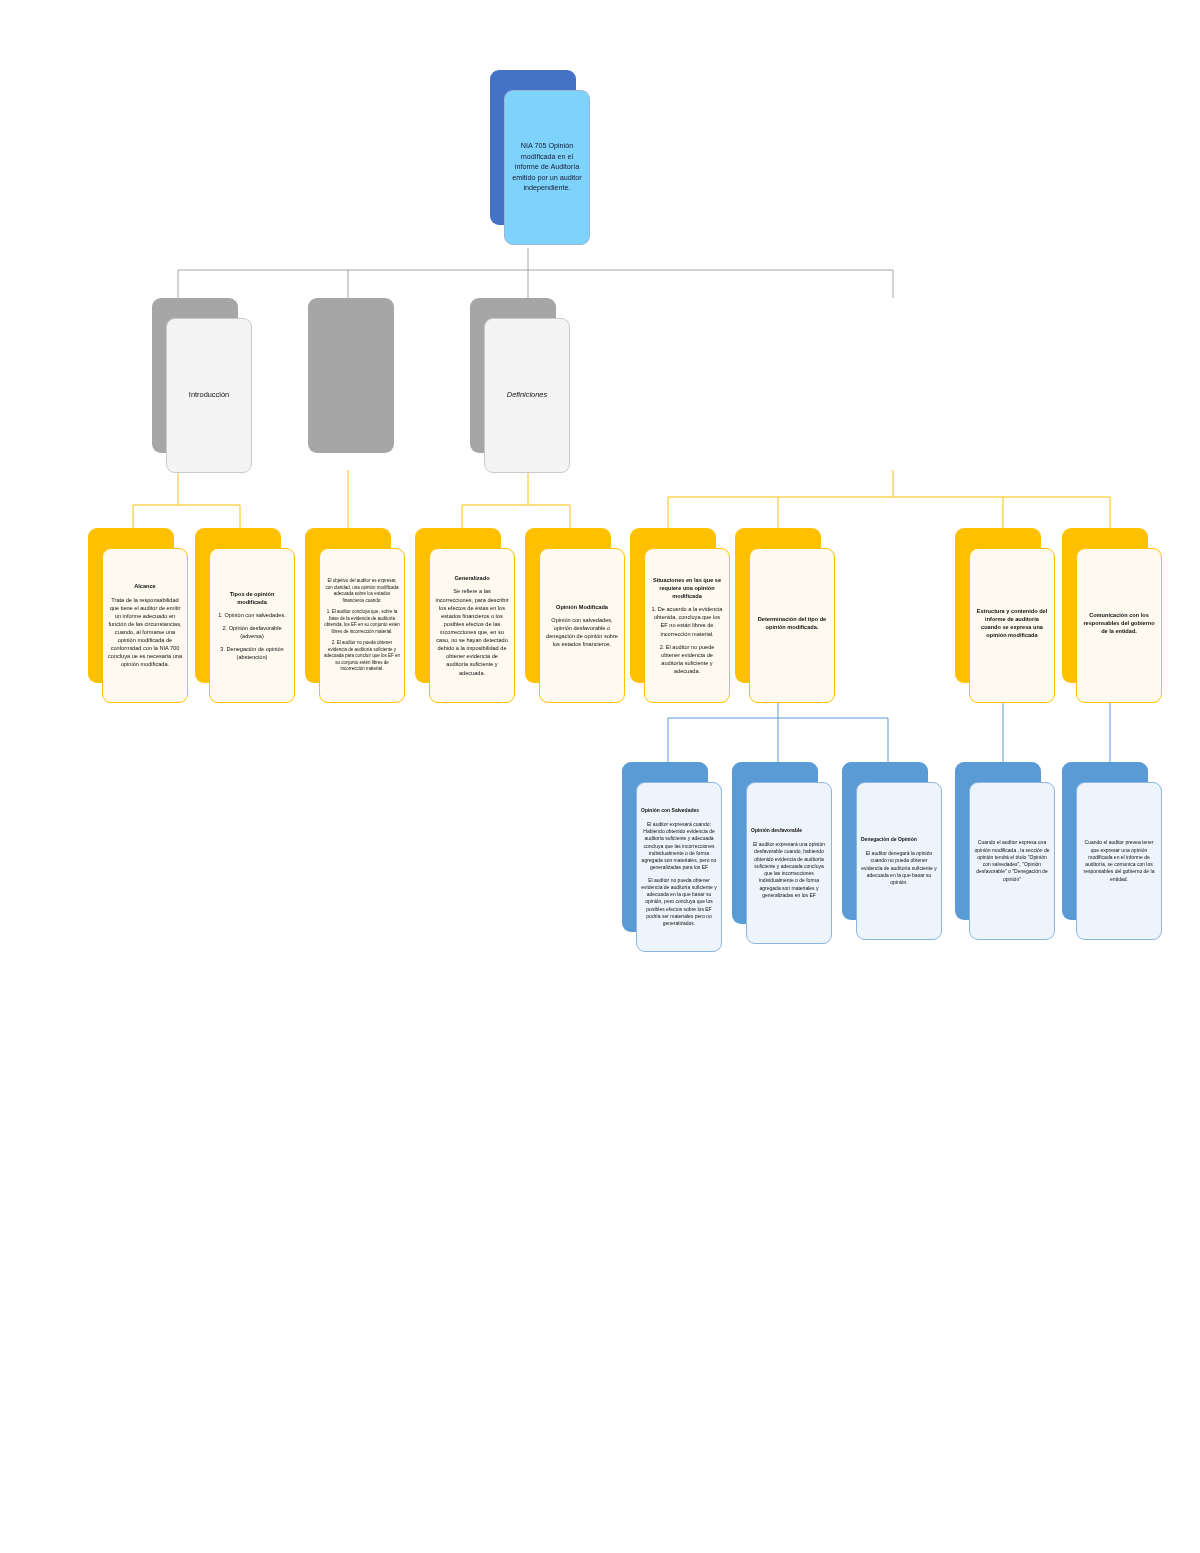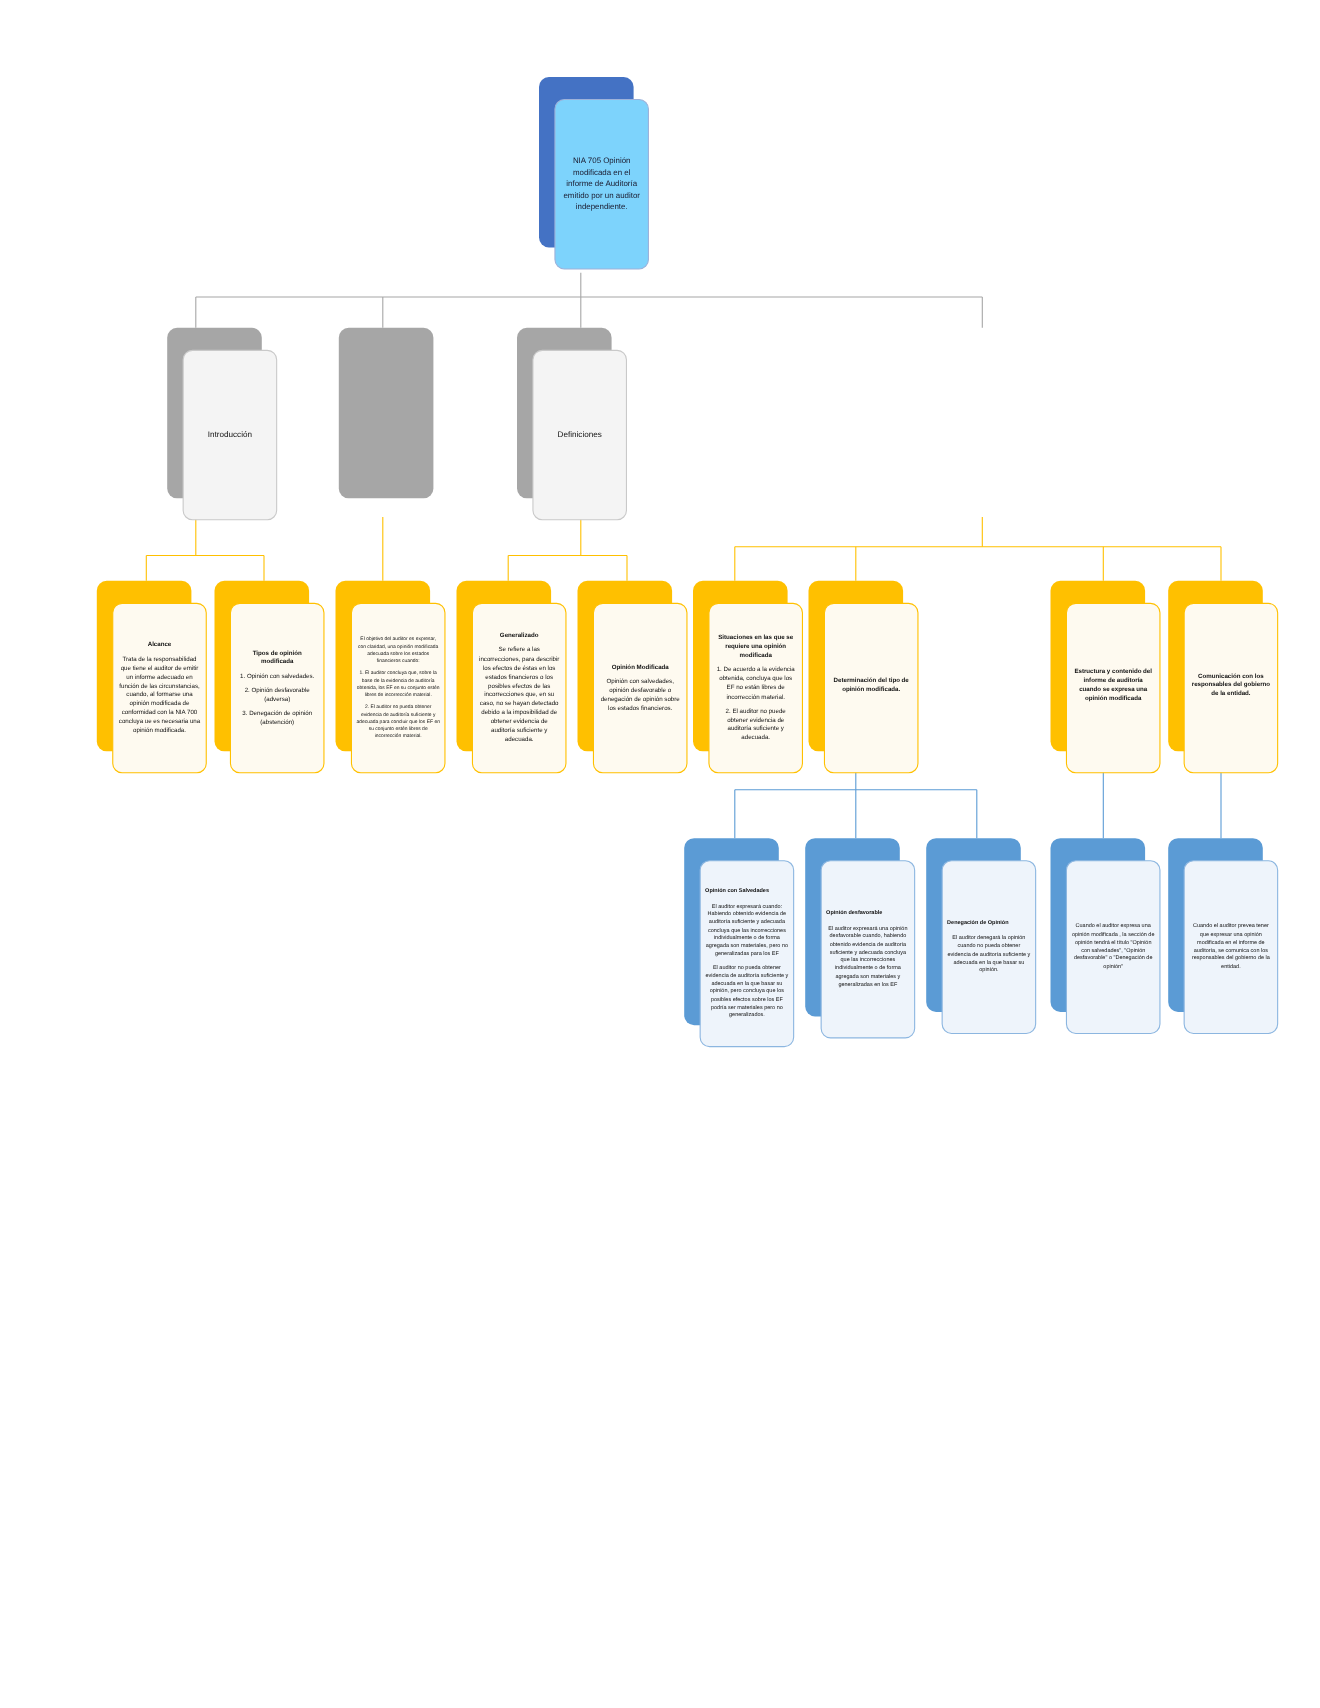--- a/index.html
+++ b/index.html
@@ -172,21 +172,21 @@
     <div class="shadow" style="width:86px; height:155px;"></div>
     <div class="card" style="left:14px; top:20px; width:86px; height:155px; padding:6px;">
       <div class="txt">Introducción</div>
     </div>
   </div>
 
   <div class="node lvl2" style="left:308px; top:298px; width:100px; height:175px;">
     <div class="shadow" style="width:86px; height:155px;"></div>
   </div>
 
-  <div class="node lvl2" style="left:470px; top:298px; width:100px; height:199px;">
+  <div class="node lvl2" style="left:470px; top:298px; width:100px; height:199px;font-style:italic;">
     <div class="shadow" style="width:86px; height:155px;"></div>
     <div class="card" style="left:14px; top:20px; width:86px; height:155px; padding:6px;">
       <div class="txt">Definiciones</div>
     </div>
   </div>
 
 
   <div class="node lvl3" style="left:88px; top:528px; width:100px; height:175px;">
     <div class="shadow" style="width:86px; height:155px;"></div>
     <div class="card" style="left:14px; top:20px; width:86px; height:155px; padding:6px 5px;">

